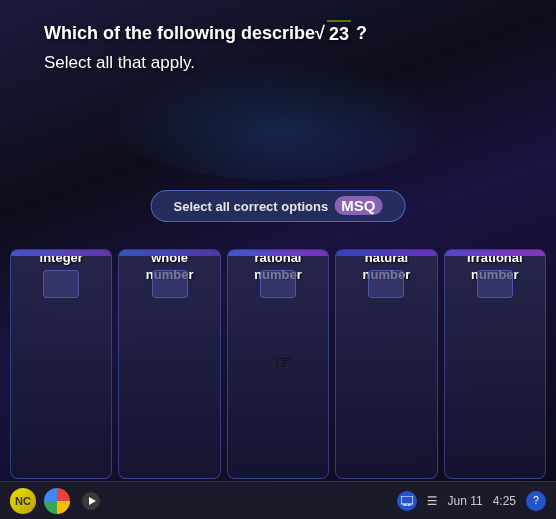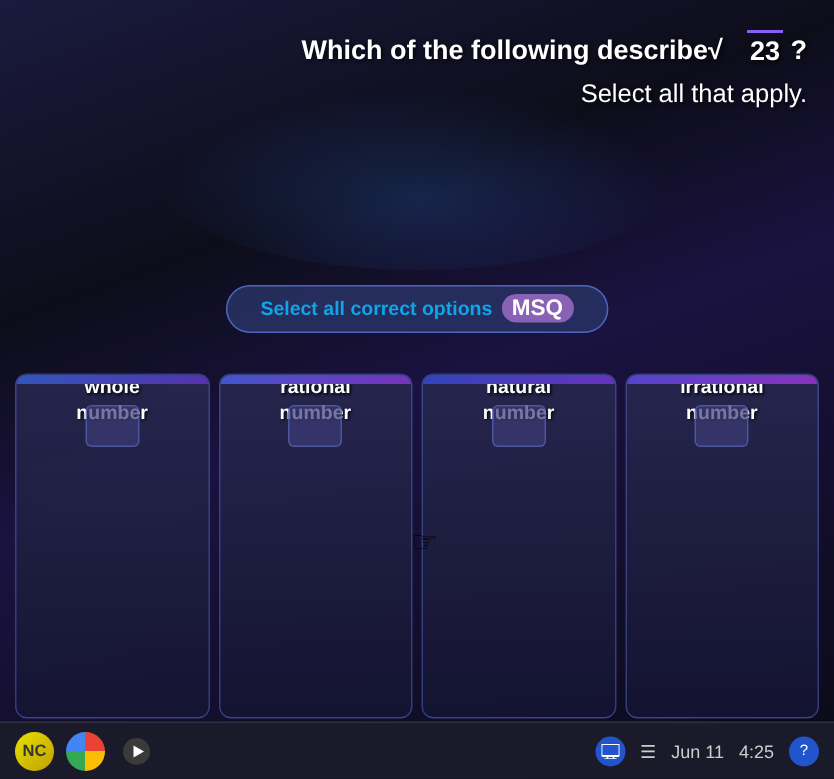--- a/index.html
+++ b/index.html
@@ -39,23 +39,23 @@
       height: 120px;
       background: radial-gradient(ellipse at 50% 60%, rgba(30, 60, 120, 0.5) 0%, transparent 70%);
       border-radius: 50%;
       z-index: 1;
     }
 
     .question-area {
       position: absolute;
       top: 10px;
       left: 0; right: 0;
-      text-align: right;
+      text-align: left;
       z-index: 10;
-      padding: 10px 18px;
+      padding: 10px 44px;
     }
 
     .question-text {
       color: white;
       font-size: 18px;
       font-weight: bold;
       line-height: 1.4;
       text-shadow: 1px 1px 3px rgba(0,0,0,0.8);
     }
 
@@ -64,25 +64,25 @@
       align-items: center;
     }
 
     .sqrt-symbol {
       font-size: 18px;
       font-weight: bold;
     }
 
     .overline-num {
       display: inline-block;
-      border-top: 2px solid #8b5cf6;
+      border-top: 2px solid #4d7c0f;
       padding: 0 2px;
       font-size: 18px;
       font-weight: bold;
-      margin-left: 16px;
+      margin-left: 2px;
     }
 
     .select-all {
       color: white;
       font-size: 17px;
       font-weight: normal;
       display: block;
       margin-top: 4px;
     }
 
@@ -94,21 +94,21 @@
       transform: translateX(-50%);
       background: rgba(40, 50, 100, 0.85);
       border: 1.5px solid rgba(100, 140, 255, 0.6);
       border-radius: 20px;
       padding: 6px 22px;
       z-index: 20;
       white-space: nowrap;
     }
 
     .msq-text {
-      color: #0ea5e9;
+      color: #e5e5e5;
       font-size: 13px;
       font-weight: 600;
     }
 
     .msq-badge {
       background: rgba(180, 120, 220, 0.7);
       border-radius: 10px;
       padding: 1px 7px;
       margin-left: 6px;
       color: white;
@@ -277,20 +277,24 @@
       <span class="select-all">Select all that apply.</span>
     </div>
   </div>
 
   <div class="msq-banner">
     <span class="msq-text">Select all correct options</span><span class="msq-badge">MSQ</span>
   </div>
 
   <div class="options-area">
 
+    <div class="option-card integer-card">
+      <div class="option-icon-box"></div>
+      <span class="option-label">integer</span>
+    </div>
 
     <div class="option-card whole-card">
       <div class="option-icon-box"></div>
       <span class="option-label">whole<br>number</span>
     </div>
 
     <div class="option-card rational-card">
       <div class="option-icon-box"></div>
       <span class="option-label">rational<br>number</span>
     </div>

